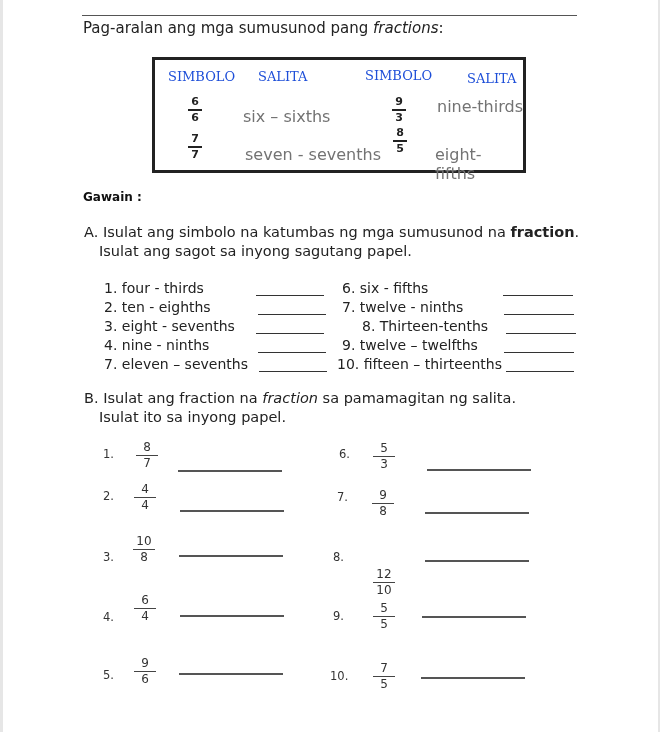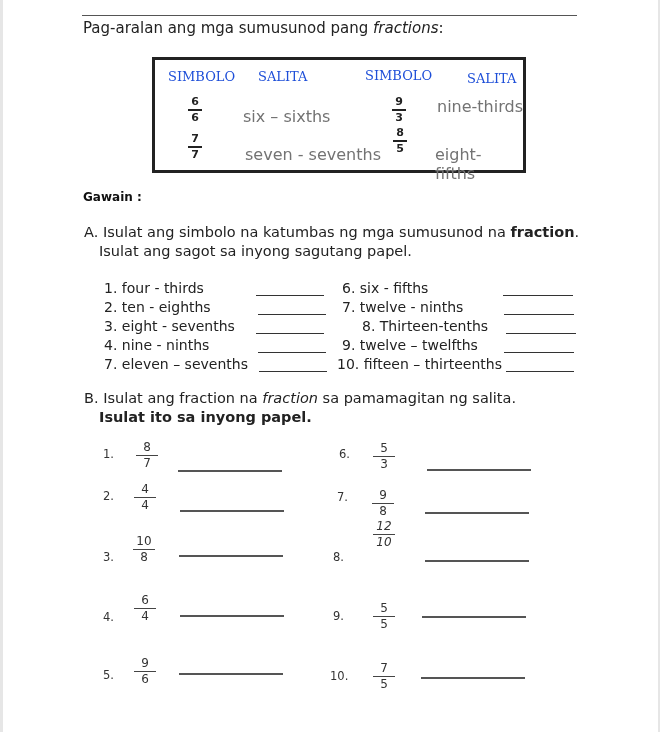--- a/index.html
+++ b/index.html
@@ -100,21 +100,21 @@
 <span class="a-item" style="left:337px; top:356px;">10. fifteen – thirteenths</span>
 
 <div class="blank" style="left:503px; top:295px; width:70px;"></div>
 <div class="blank" style="left:504px; top:314px; width:70px;"></div>
 <div class="blank" style="left:506px; top:333px; width:70px;"></div>
 <div class="blank" style="left:504px; top:352px; width:70px;"></div>
 <div class="blank" style="left:506px; top:371px; width:68px;"></div>
 
 <div class="instr" style="left:84px; top:389px;">
   <div><span>B. Isulat ang fraction na </span><i>fraction</i><span> sa pamamagitan ng salita.</span></div>
-  <div style="padding-left:15px;font-weight:bold;">Isulat ito sa inyong papel.</div>
+  <div style="padding-left:15px;">Isulat ito sa inyong papel.</div>
 </div>
 
 <span class="b-num" style="left:103px; top:447px;">1.</span>
 <div class="frac" style="left:136px; top:441px;">
   <span>8</span>
     <span class="bar"></span>
     <span>7</span>
 </div>
 <div class="line" style="left:178px; top:470px; width:104px;"></div>
 
@@ -160,21 +160,21 @@
 
 <span class="b-num" style="left:337px; top:490px;">7.</span>
 <div class="frac" style="left:372px; top:489px;">
   <span>9</span>
     <span class="bar"></span>
     <span>8</span>
 </div>
 <div class="line" style="left:425px; top:512px; width:104px;"></div>
 
 <span class="b-num" style="left:333px; top:550px;">8.</span>
-<div class="frac" style="left:373px; top:520px;font-style:italic;">
+<div class="frac" style="left:373px; top:568px;">
   <span>12</span>
     <span class="bar"></span>
     <span>10</span>
 </div>
 <div class="line" style="left:425px; top:560px; width:104px;"></div>
 
 <span class="b-num" style="left:333px; top:609px;">9.</span>
 <div class="frac" style="left:373px; top:602px;">
   <span>5</span>
     <span class="bar"></span>

